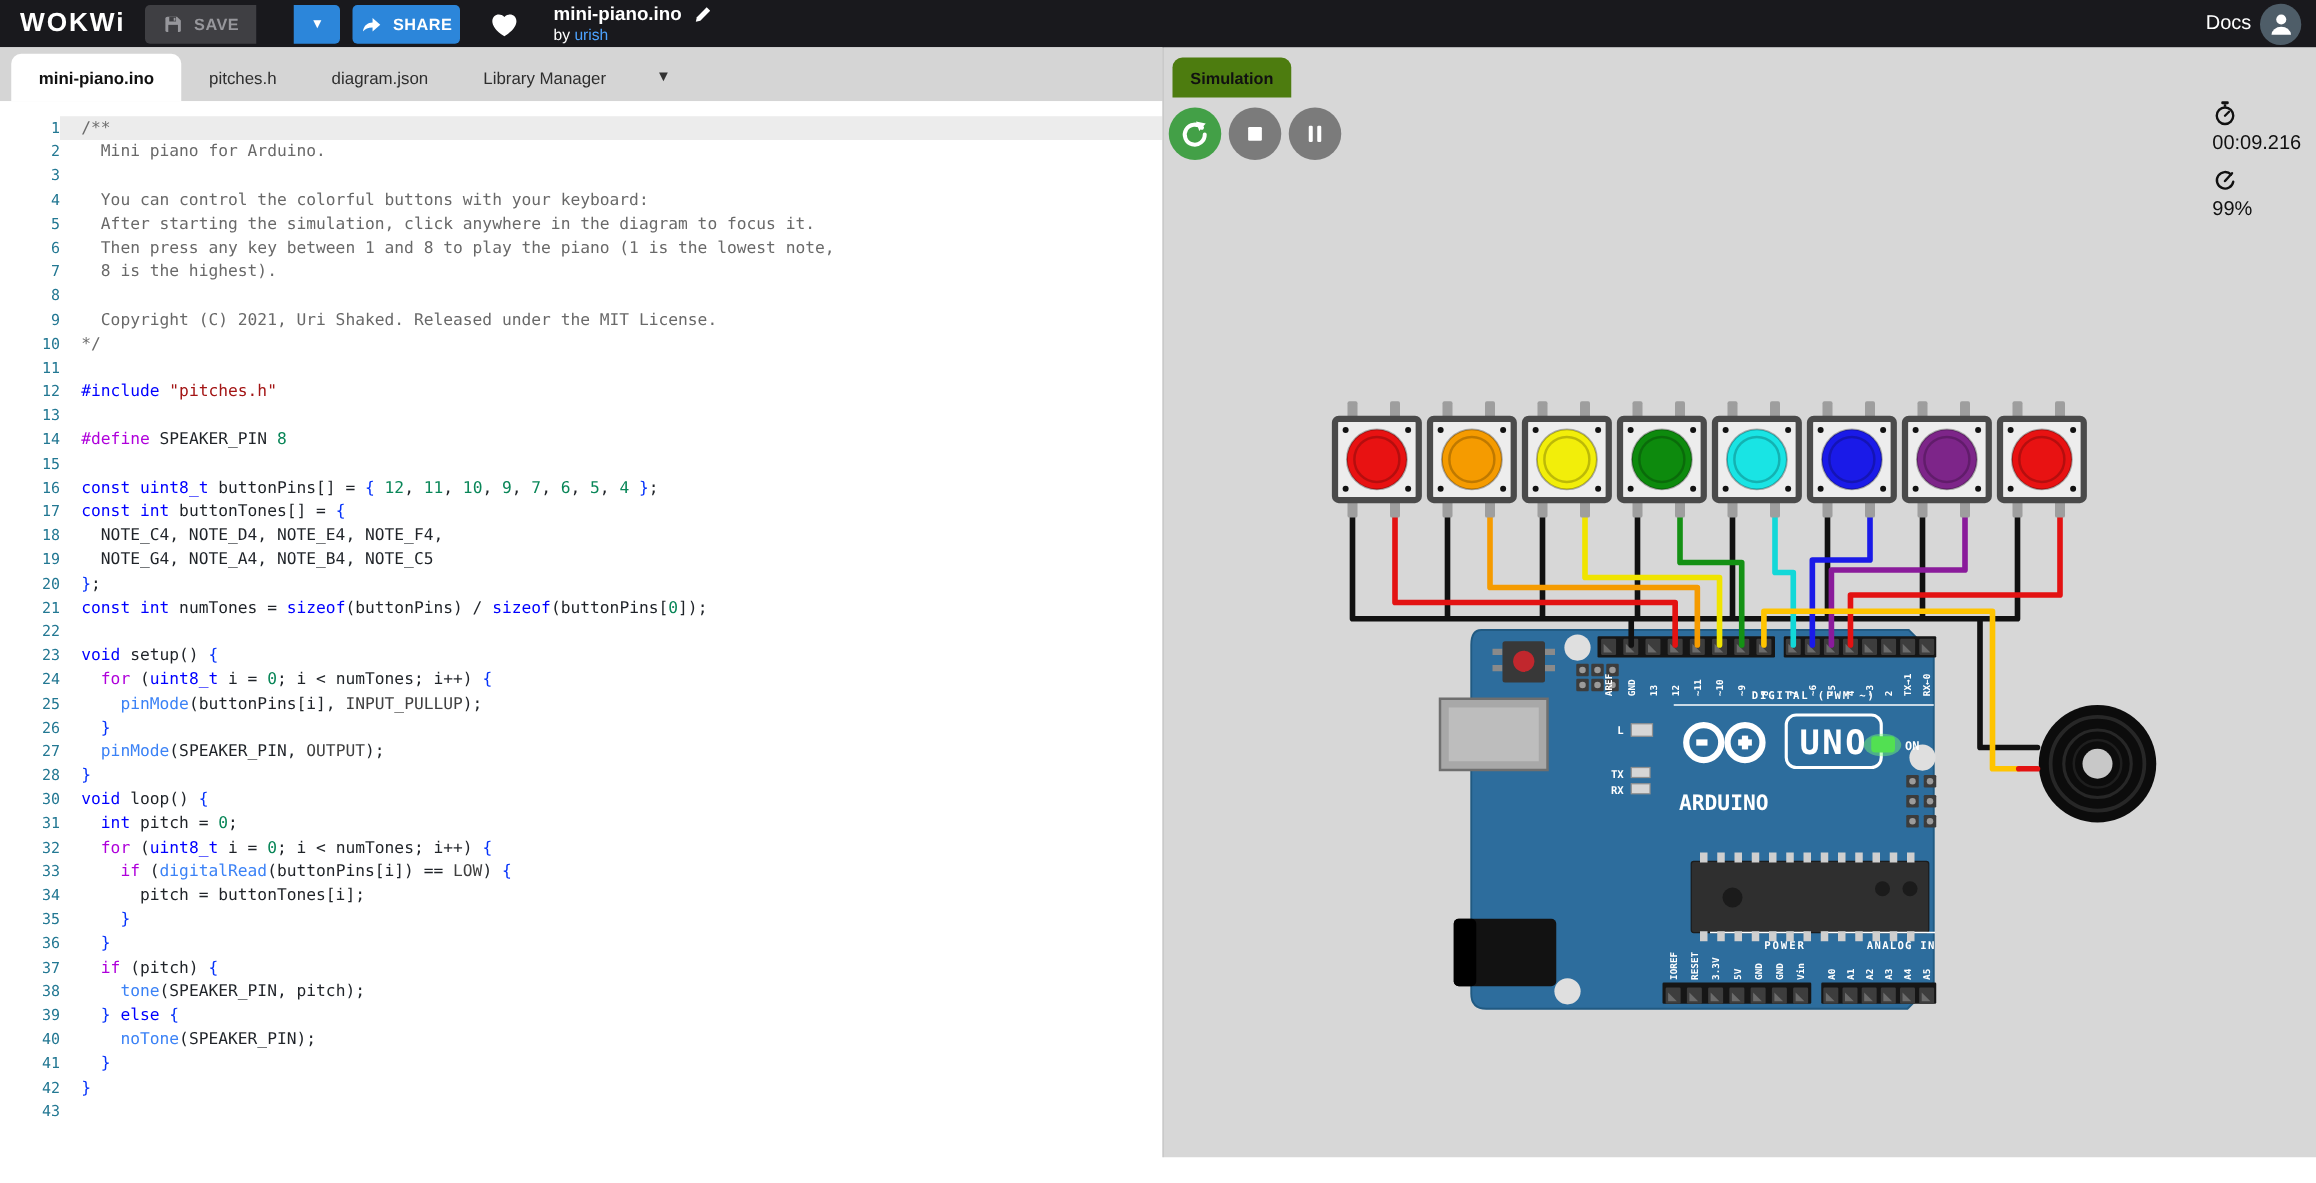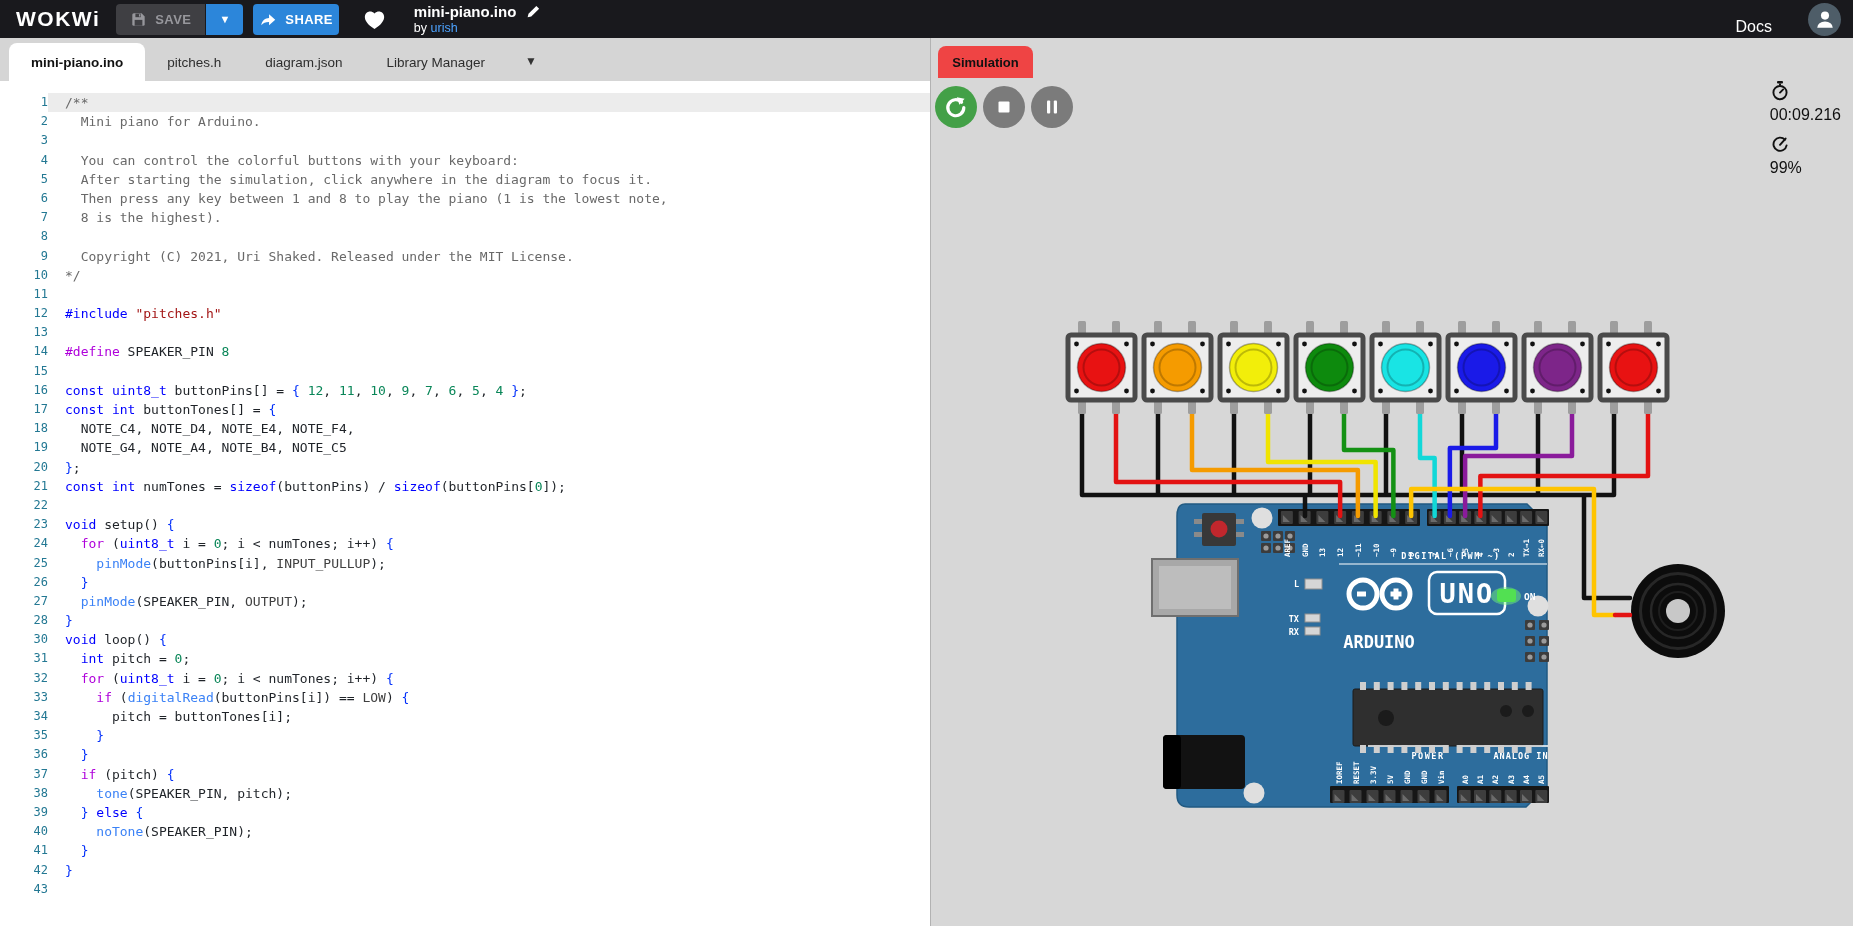--- a/index.html
+++ b/index.html
@@ -1,30 +1,30 @@
 <!DOCTYPE html>
 <html><head>
 <meta charset="utf-8">
 <style>
   html,body{margin:0;padding:0;background:#fff;font-family:"Liberation Sans",sans-serif;}
   .app{width:1853px;height:926px;overflow:hidden;position:relative;background:#fff;}
   
   .topbar{height:38px;background:#19191d;display:flex;align-items:center;padding:0 12px 0 16px;box-sizing:border-box;}
   .logo{color:#fff;font-size:21px;font-weight:bold;letter-spacing:1.5px;margin-right:16px;cursor:pointer;}
-  .savegrp{display:flex;}
+  .savegrp{display:flex;gap:29px;}
   .btn{border:none;cursor:pointer;font-family:"Liberation Sans",sans-serif;}
   .save{height:31px;background:#3f3f43;color:#97979c;border-radius:4px 0 0 4px;display:flex;align-items:center;gap:8px;padding:0 14px;font-weight:bold;font-size:13px;letter-spacing:.4px;}
   .savedd{width:37px;height:31px;background:#2c86da;border-radius:0 4px 4px 0;color:#fff;margin-left:1px;font-size:11px;}
   .share{height:31px;background:#2c86da;border-radius:4px;color:#fff;display:flex;align-items:center;gap:9px;padding:0 6px;font-weight:bold;font-size:13px;letter-spacing:.4px;margin-left:10px;}
   .heart{margin-left:24px;display:flex;cursor:pointer;}
   .titleblk{margin-left:28px;color:#fff;line-height:1.15;}
   .trow1{display:flex;align-items:center;gap:10px;font-size:15px;font-weight:bold;}
   .trow2{font-size:12.5px;margin-top:1px;}
   .author{color:#4da3ff;cursor:pointer;text-decoration:none;}
-  .tright{margin-left:auto;display:flex;align-items:flex-end;gap:36px;}
+  .tright{margin-left:auto;display:flex;align-items:center;gap:7px;}
   .docs{color:#fff;font-size:16px;cursor:pointer;}
   .avatar{width:33px;height:33px;border-radius:50%;background:#4e5d68;display:flex;align-items:center;justify-content:center;cursor:pointer;}
   
   .main{display:flex;height:908px;}
   .editor-pane{width:930px;display:flex;flex-direction:column;background:#fff;box-sizing:border-box;}
   .tabbar{height:43px;background:#d5d5d5;display:flex;align-items:flex-end;padding-left:9px;flex:none;}
   .tab{height:38px;display:flex;align-items:center;padding:0 22px;font-size:13.5px;color:#2e2e2e;border-radius:8px 8px 0 0;cursor:pointer;white-space:nowrap;}
   .tab.active{background:#fff;font-weight:bold;color:#111;}
   .tabcaret{margin:0 0 13px 18px;font-size:12px;color:#333;cursor:pointer;}
   .editor{flex:1;background:#fff;padding-top:12px;font-family:"DejaVu Sans Mono",monospace;font-size:13px;overflow:hidden;}
@@ -38,21 +38,21 @@
   .tk-s{color:#a31515;}
   .tk-n{color:#098658;}
   .tk-fn{color:#3b82f6;}
   .tk-cst{color:#404040;}
   .tk-t{color:#1f2328;}
   .tk-br{color:#0431fa;}
   .divider{width:1px;background:#b2b2b2;}
   
   .sim-pane{flex:1;position:relative;background:#d7d7d7;overflow:hidden;}
   .circuit{position:absolute;left:0;top:0;}
-  .simtab{position:absolute;left:7px;top:8px;width:95px;height:32px;background:#ef4444;border-radius:8px 8px 0 0;display:flex;align-items:center;justify-content:center;font-size:13px;font-weight:bold;color:#111;z-index:2;cursor:pointer;}
+  .simtab{position:absolute;left:7px;top:8px;width:95px;height:32px;background:#4d7c0f;border-radius:8px 8px 0 0;display:flex;align-items:center;justify-content:center;font-size:13px;font-weight:bold;color:#111;z-index:2;cursor:pointer;}
   .controls{position:absolute;left:4px;top:48px;display:flex;gap:6px;z-index:2;}
   .ctrl{width:42px;height:42px;border-radius:50%;display:flex;align-items:center;justify-content:center;padding:0;}
   .ctrl.green{background:#43a047;}
   .ctrl.gray{background:#7b7b7b;}
   .timer{position:absolute;right:12px;top:42px;display:flex;gap:5px;z-index:2;font-size:16px;color:#101010;flex-direction:column;}
   .timer .gap{width:8px;}
   .icn{display:flex;}
 </style>
 </head>
 <body>

